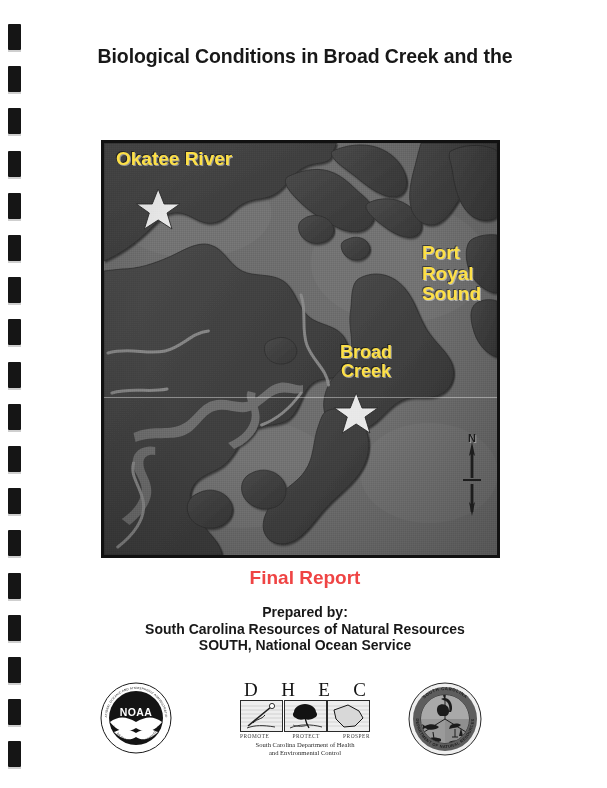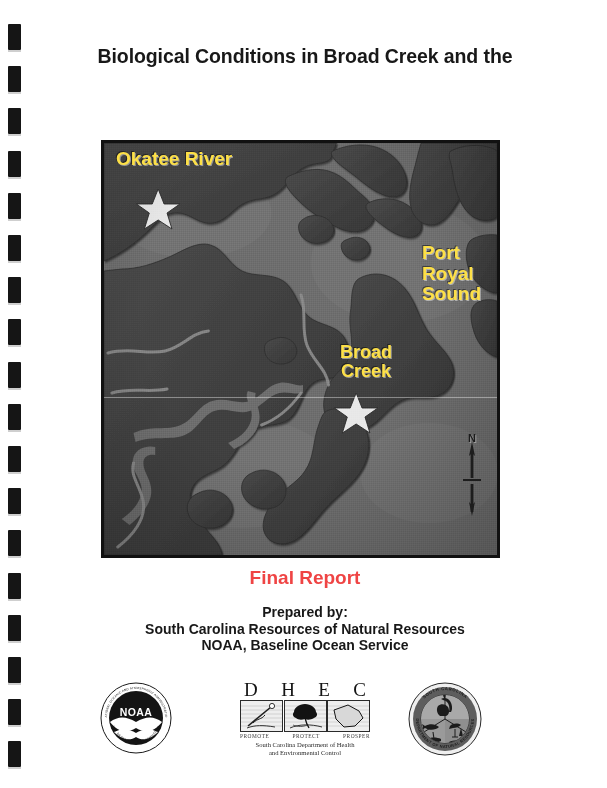--- a/index.html
+++ b/index.html
@@ -436,21 +436,21 @@
     </div>
 
   </div>
 </div>
 
 <div id="report-heading">Final Report</div>
 
 <div id="prepared-block">
   <div class="pline">Prepared by:</div>
   <div class="pline">South Carolina Resources of Natural Resources</div>
-  <div class="pline">NOAA, Baseline Ocean Service</div>
+  <div class="pline">SOUTH, National Ocean Service</div>
 </div>
 
 <div id="logo-row">
 
   <div id="noaa-logo">
     <svg viewBox="0 0 72 72">
       <defs>
         <path id="noaaTop" d="M36,36 m-29,0 a29,29 0 0 1 58,0" fill="none"></path>
         <path id="noaaBot" d="M36,36 m-25,0 a25,25 0 0 0 50,0" fill="none"></path>
       </defs>

